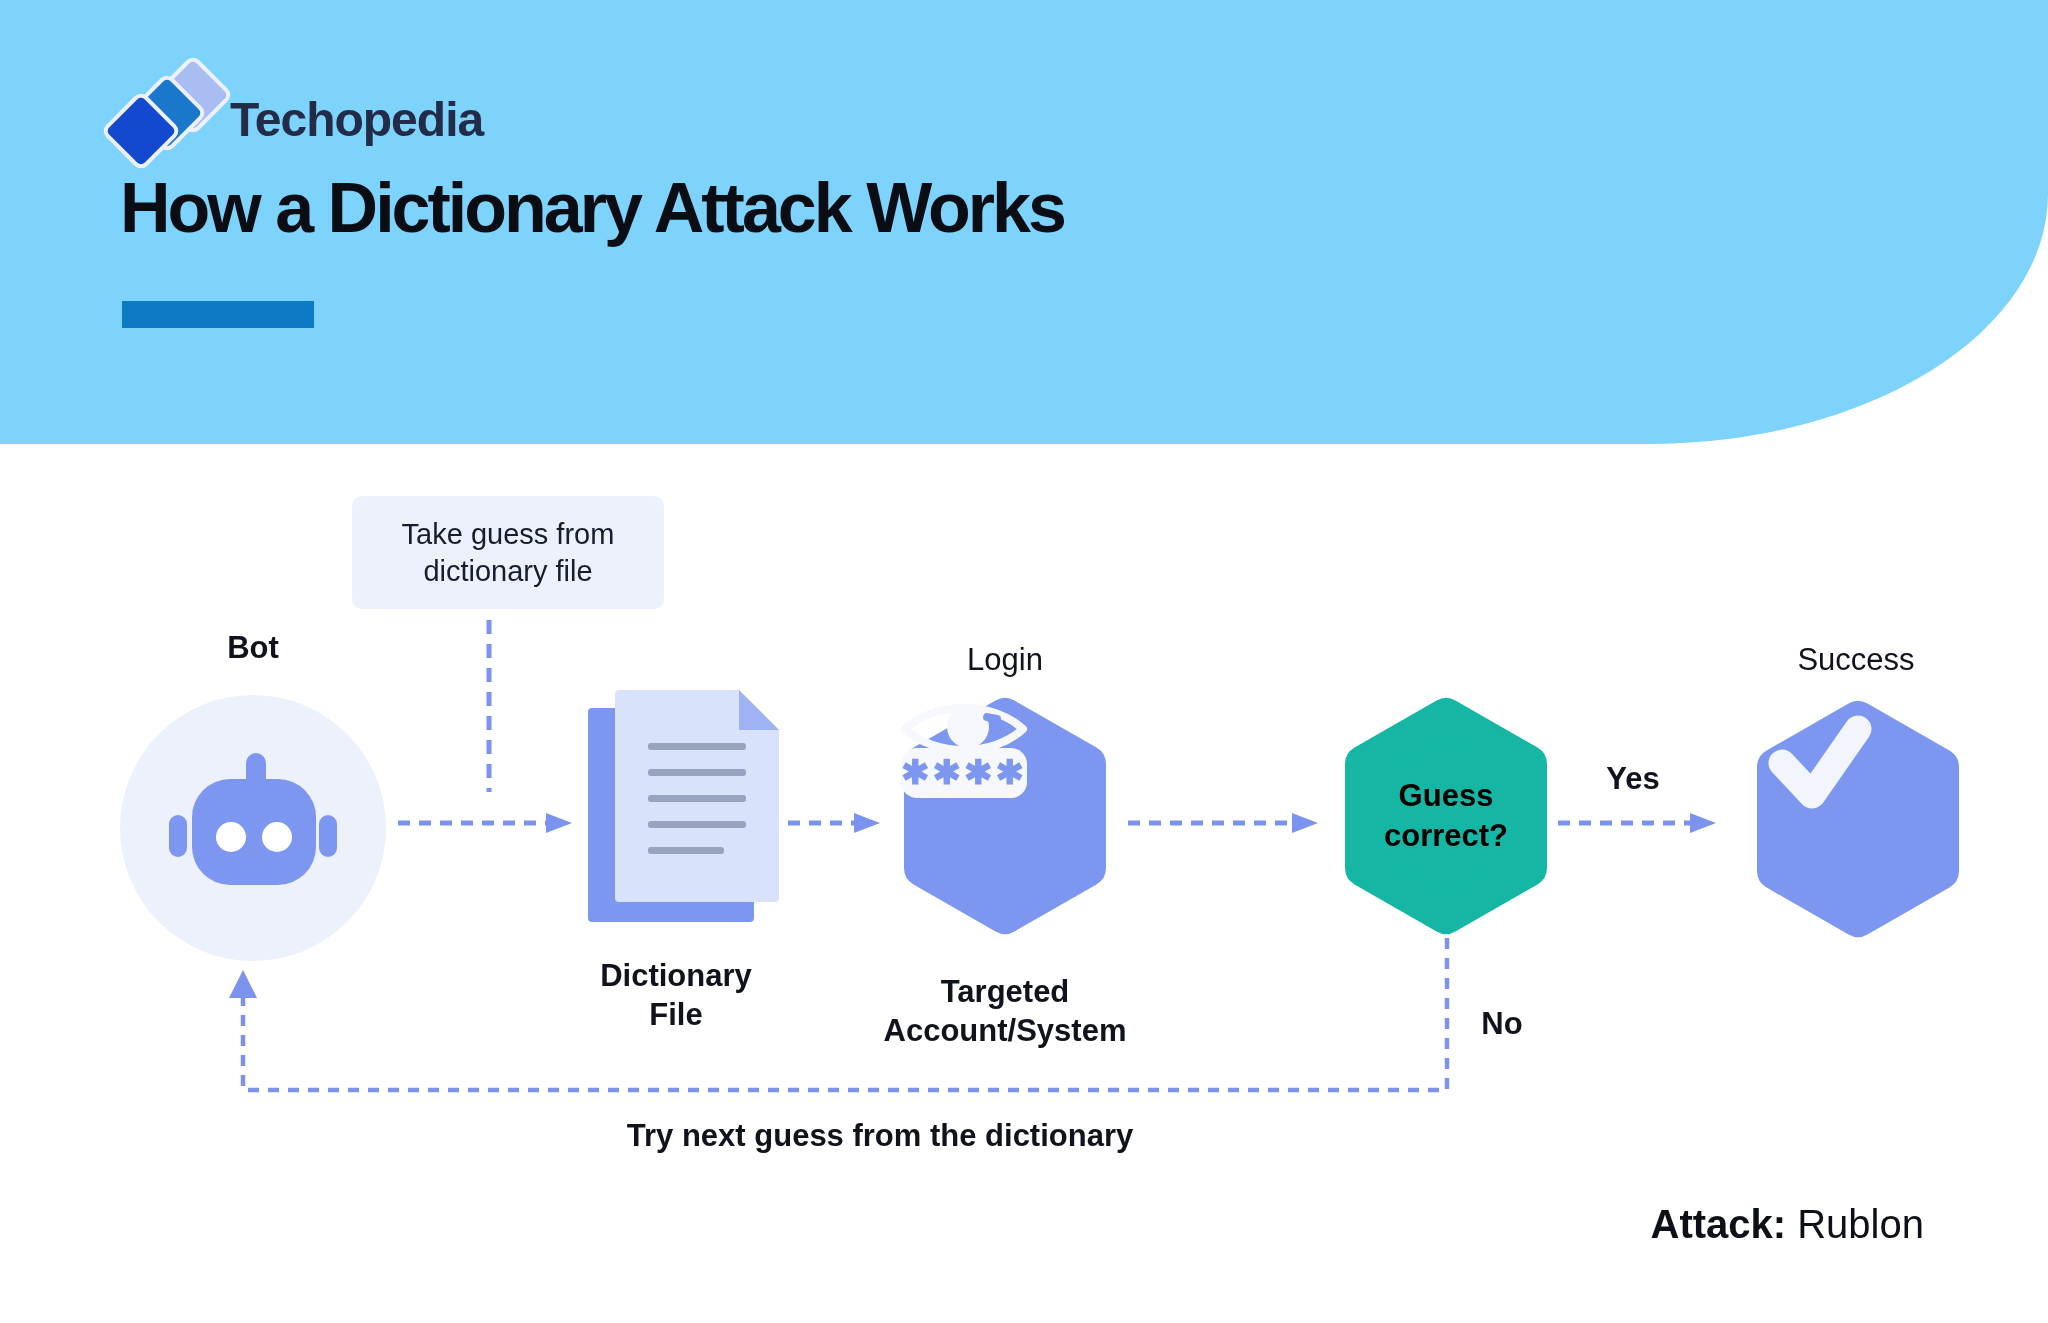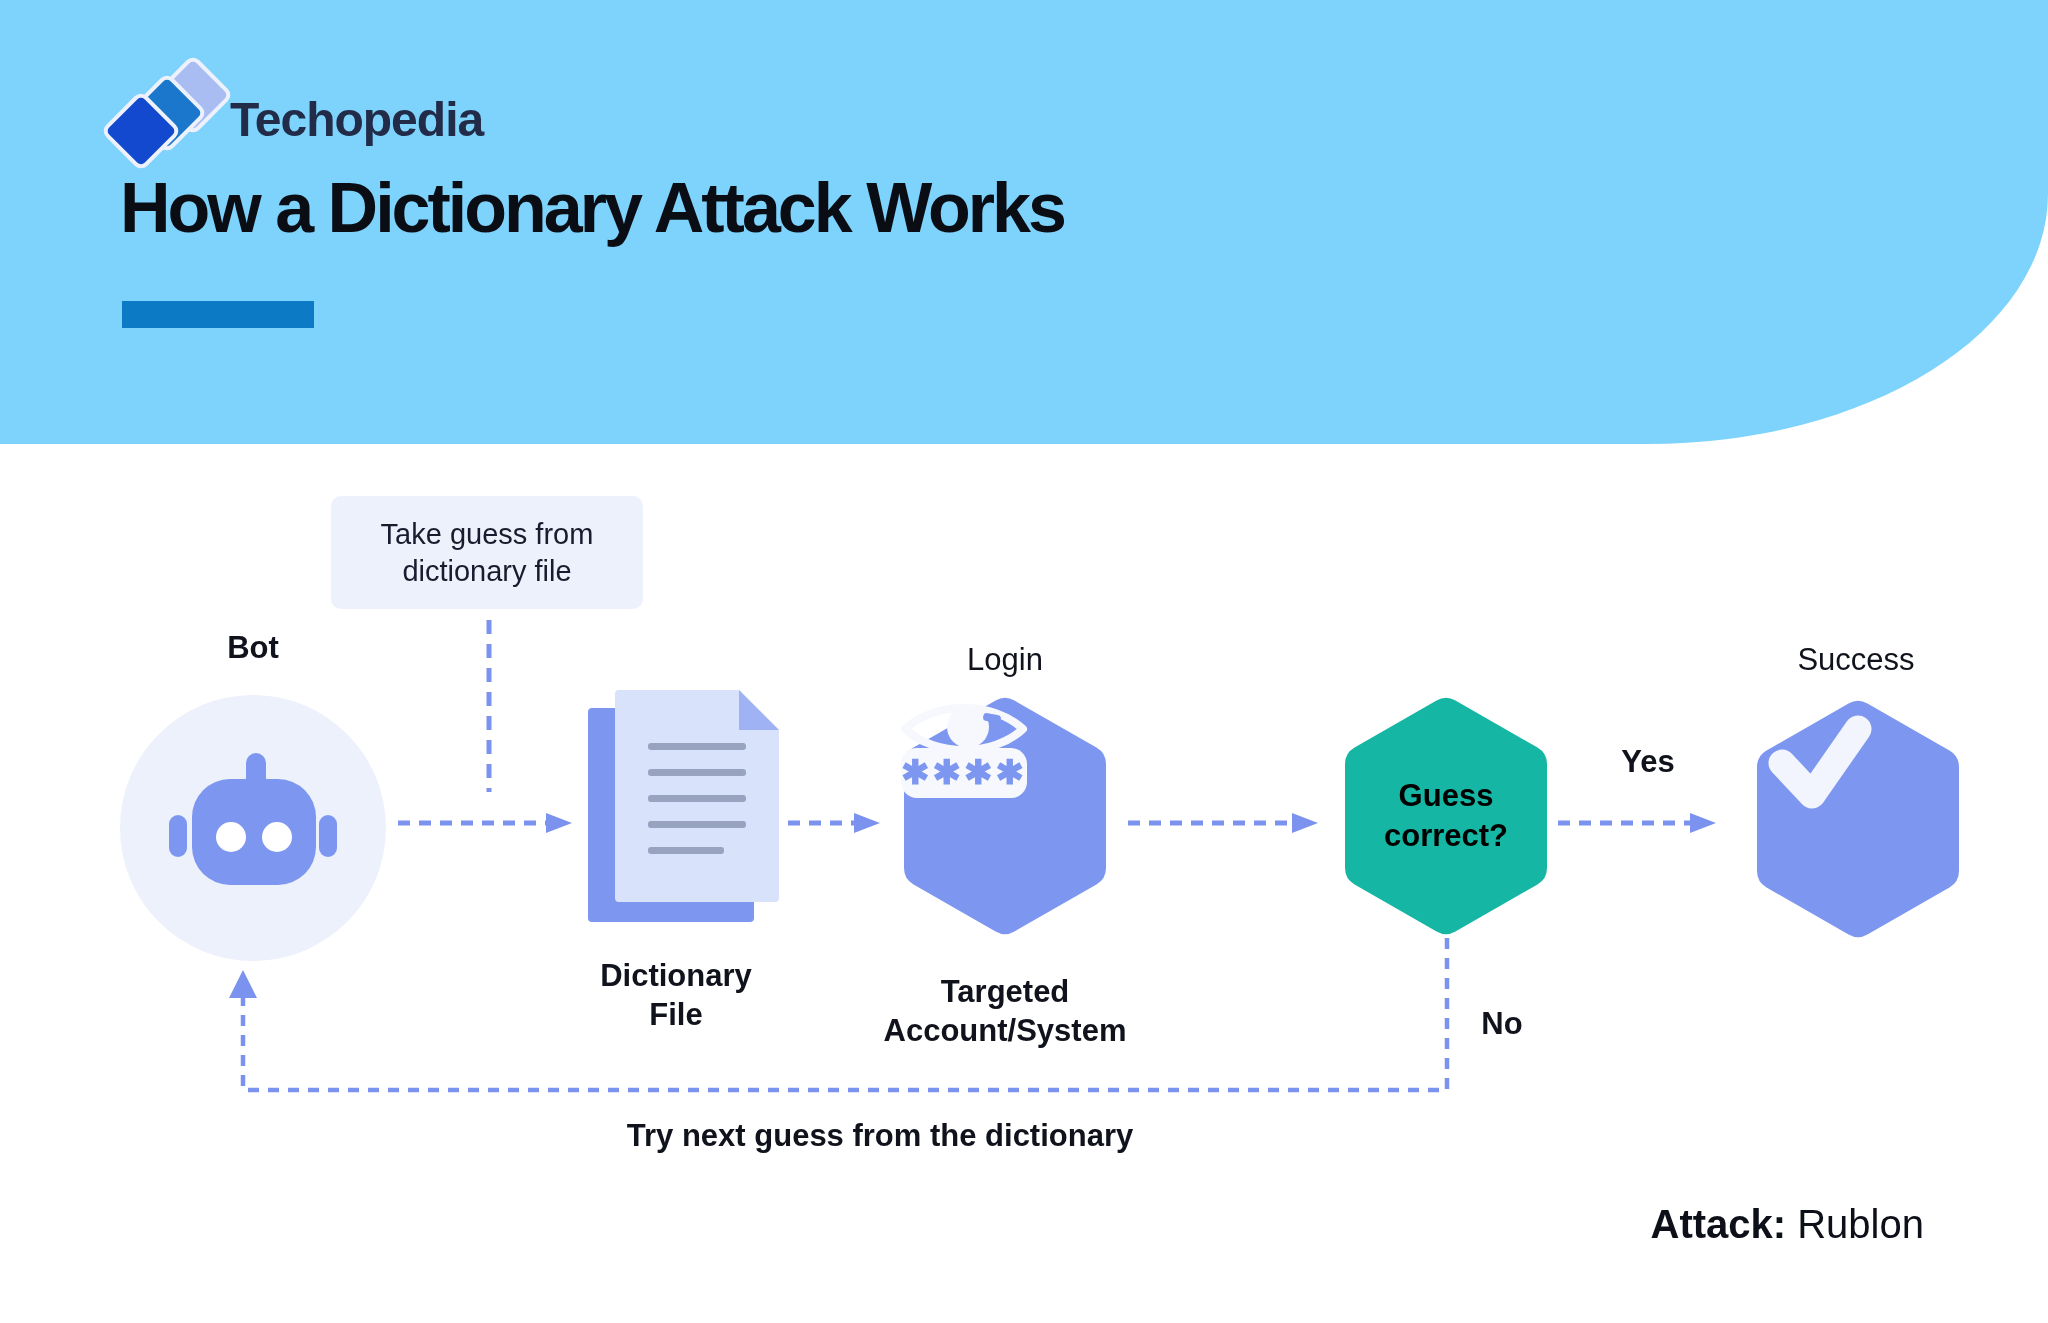--- a/index.html
+++ b/index.html
@@ -25,21 +25,21 @@
   }
   .title-bar{position:absolute;left:122px;top:301px;width:192px;height:27px;background:#0d7ac5;}
 
   
   .lbl{position:absolute;font-size:31px;line-height:39px;text-align:center;transform:translateX(-50%);white-space:nowrap;}
   .lbl.bold{font-weight:bold;}
   .lbl.wrap{white-space:normal;}
 
   
   .note{
-    position:absolute;left:331px;top:496px;width:312px;height:113px;background:#edf1fb;border-radius:10px;
+    position:absolute;left:352px;top:496px;width:312px;height:113px;background:#edf1fb;border-radius:10px;
     display:flex;align-items:center;justify-content:center;text-align:center;
     font-size:29px;line-height:37px;color:#171d2e;padding:0 10px;box-sizing:border-box;
   }
 
   
   .bot-circle{
     position:absolute;left:120px;top:695px;width:266px;height:266px;border-radius:50%;background:#edf1fb;
     display:flex;align-items:center;justify-content:center;
   }
 
@@ -151,21 +151,21 @@
 
   <div class="hex" style="left:1340px;top:696px;">
     <svg width="212" height="240" viewBox="0 0 212 240">
       <polygon points="106,21 188,68 188,172 106,219 24,172 24,68" fill="#15b7a4" stroke="#15b7a4" stroke-width="38" stroke-linejoin="round"></polygon>
     </svg>
     <div class="hex-content">
       <div class="guess-text">Guess correct?</div>
     </div>
   </div>
 
-  <div class="lbl bold" style="left:1633px;top:742px;margin-left:15px;">Yes</div>
+  <div class="lbl bold" style="left:1633px;top:759px;">Yes</div>
   <svg class="conn" style="left:1558px;top:811px;" width="160" height="24">
     <line x1="0" y1="12" x2="132" y2="12" stroke="#7b92ee" stroke-width="5" stroke-dasharray="12 9"></line>
     <polygon points="132,2 158,12 132,22" fill="#7b92ee"></polygon>
   </svg>
 
   <div class="lbl" style="left:1856px;top:640px;">Success</div>
   <div class="hex" style="left:1752px;top:699px;">
     <svg width="212" height="240" viewBox="0 0 212 240">
       <polygon points="106,21 188,68 188,172 106,219 24,172 24,68" fill="#7d97f0" stroke="#7d97f0" stroke-width="38" stroke-linejoin="round"></polygon>
     </svg>

